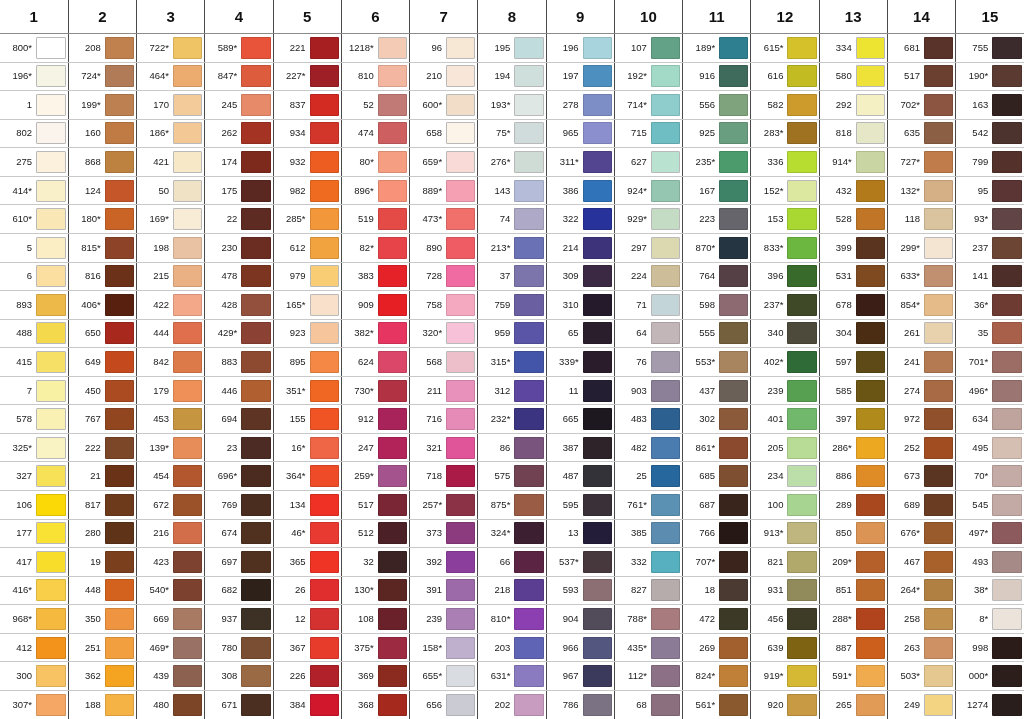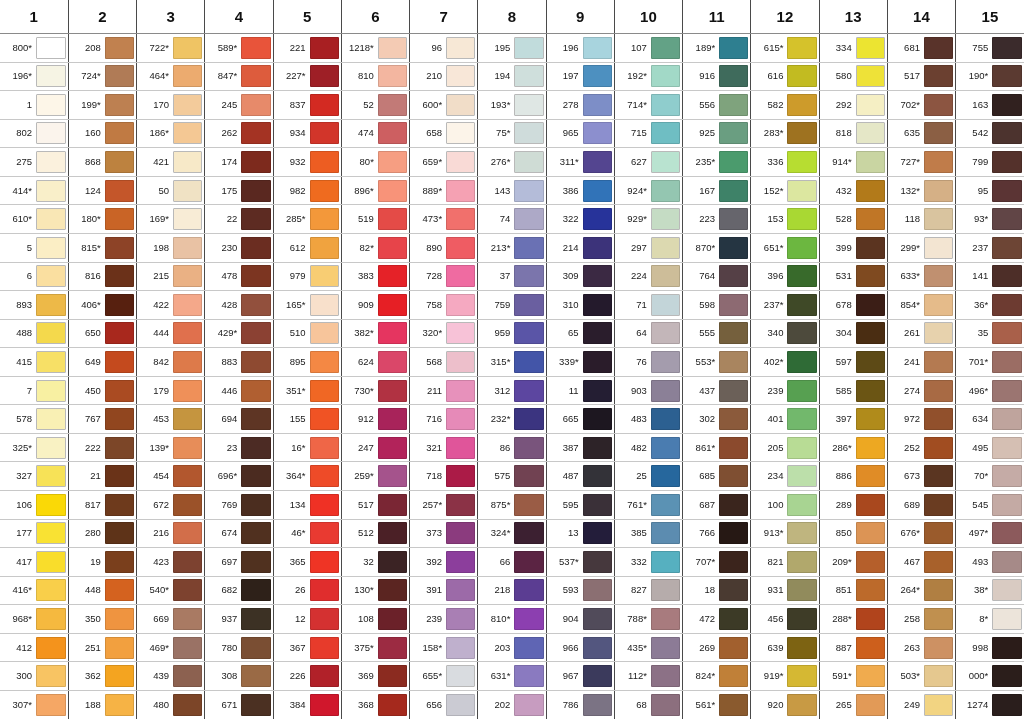--- a/index.html
+++ b/index.html
@@ -816,21 +816,21 @@
             </div>
           </td>
           <td class="cell">
             <div class="cell-inner">
               <span class="code">870*</span>
               <span class="swatch" style="background-color: rgb(37, 53, 66);"></span>
             </div>
           </td>
           <td class="cell">
             <div class="cell-inner">
-              <span class="code">651*</span>
+              <span class="code">833*</span>
               <span class="swatch" style="background-color: rgb(108, 183, 64);"></span>
             </div>
           </td>
           <td class="cell">
             <div class="cell-inner">
               <span class="code">399</span>
               <span class="swatch" style="background-color: rgb(91, 52, 32);"></span>
             </div>
           </td>
           <td class="cell">
@@ -1050,21 +1050,21 @@
             </div>
           </td>
           <td class="cell">
             <div class="cell-inner">
               <span class="code">429*</span>
               <span class="swatch" style="background-color: rgb(139, 65, 51);"></span>
             </div>
           </td>
           <td class="cell">
             <div class="cell-inner">
-              <span class="code">510</span>
+              <span class="code">923</span>
               <span class="swatch light-edge" style="background-color: rgb(247, 197, 155);"></span>
             </div>
           </td>
           <td class="cell">
             <div class="cell-inner">
               <span class="code">382*</span>
               <span class="swatch" style="background-color: rgb(229, 53, 96);"></span>
             </div>
           </td>
           <td class="cell">

